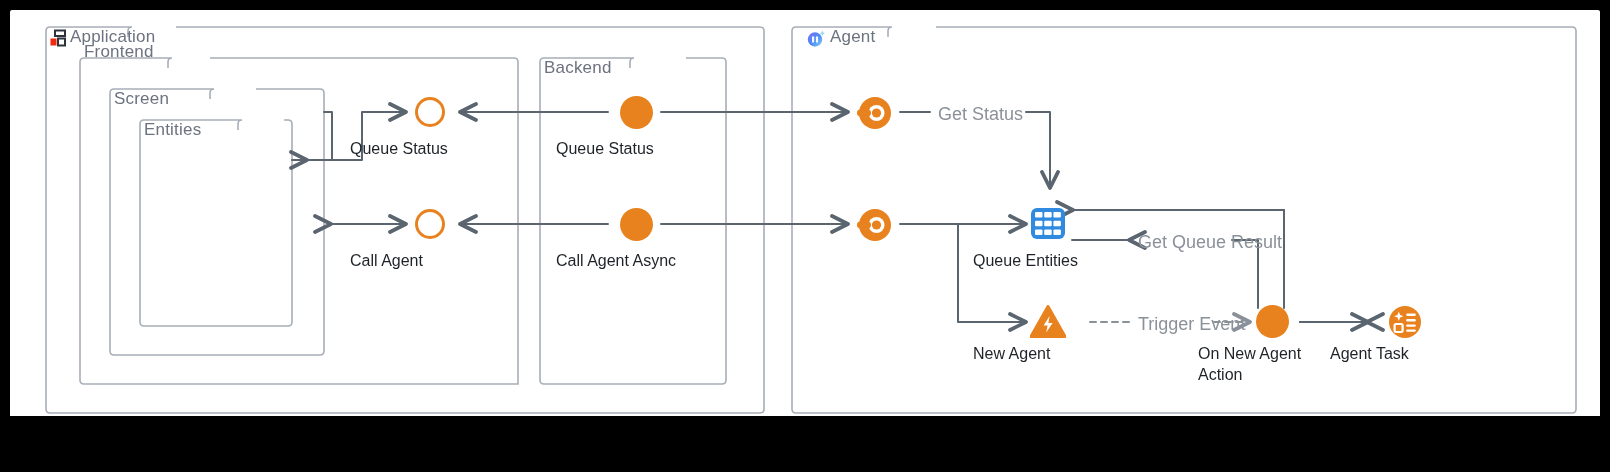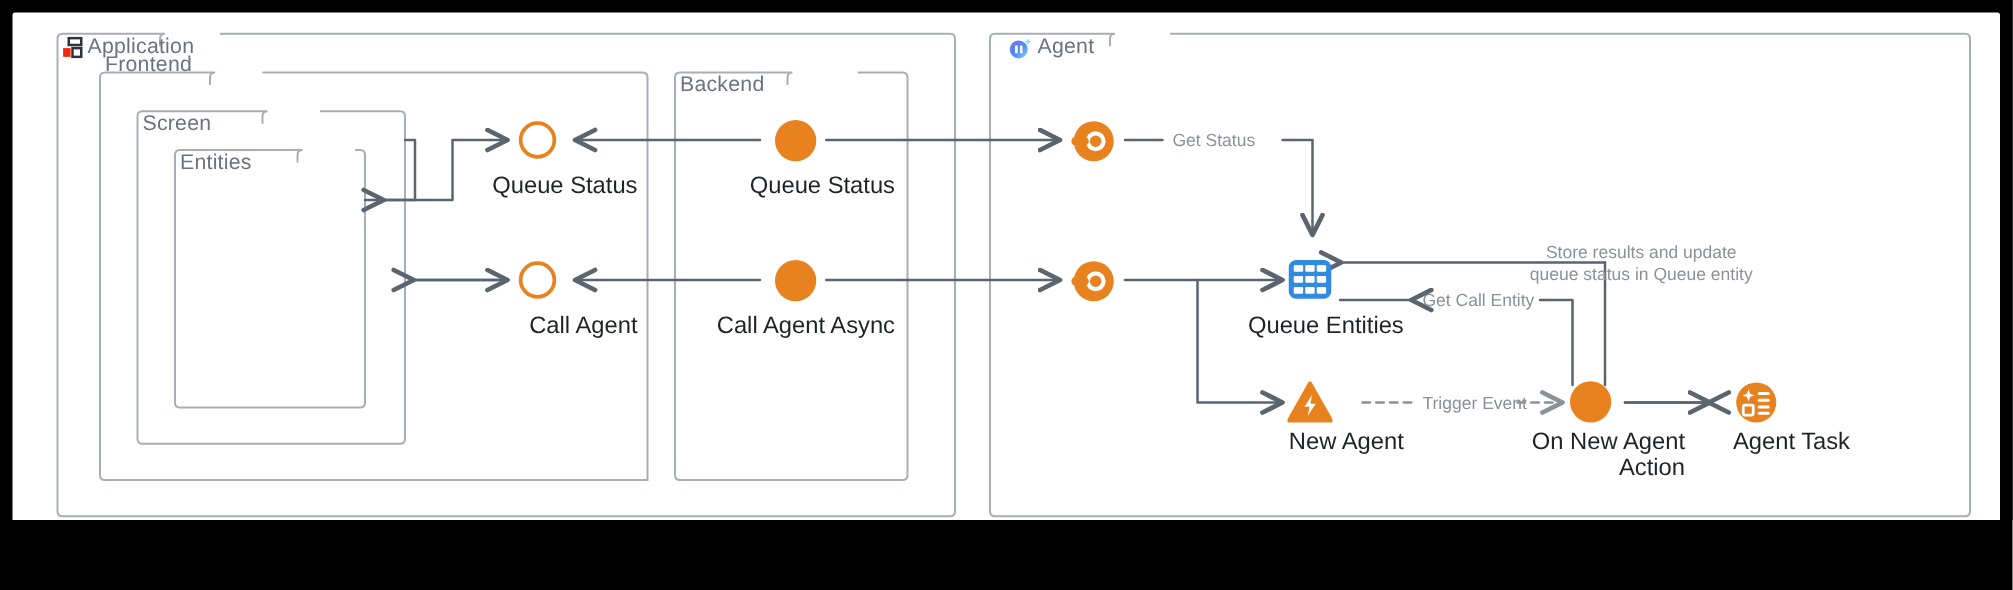--- a/index.html
+++ b/index.html
@@ -2,22 +2,22 @@
 <html><head>
 <meta charset="utf-8">
 <style>
   html,body{margin:0;padding:0;background:#000;}
   body{font-family:"Liberation Sans","DejaVu Sans",sans-serif;}
   #stage{position:relative;width:1610px;height:416px;background:#000;overflow:hidden;}
   #canvas{position:absolute;left:10px;top:10px;width:1590px;height:440px;background:#fff;border-radius:2px;overflow:hidden;}
   svg.layer{position:absolute;left:0;top:0;width:1590px;height:440px;overflow:visible;}
 
   .glabel{position:absolute;color:#6b7280;font-size:17px;letter-spacing:.2px;white-space:nowrap;}
-  .nlabel{position:absolute;color:#1f2328;font-size:19px;text-align:right;line-height:21px;white-space:pre-line;}
-  .elabel{position:absolute;color:#8b9199;font-size:14px;white-space:nowrap;}
+  .nlabel{position:absolute;color:#1f2328;font-size:16px;text-align:left;line-height:21px;white-space:pre-line;}
+  .elabel{position:absolute;color:#8b9199;font-size:18px;white-space:nowrap;}
   .alabel{position:absolute;color:#8b9199;font-size:14px;text-align:center;line-height:18px;white-space:pre-line;}
 
   .node{position:absolute;}
   .c-hollow{width:30px;height:30px;border:3px solid #e8821e;border-radius:50%;background:#fff;box-sizing:border-box;}
   .c-solid{width:33px;height:33px;border-radius:50%;background:#e8821e;}
 </style>
 </head>
 <body>
 
 <div id="stage">
@@ -192,19 +192,17 @@
         <rect x="6.6" y="19" width="8" height="8" rx="1.4" fill="none" stroke="#fff" stroke-width="2.2"></rect>
         <rect x="18.2" y="8.6" width="9.6" height="2.4" rx="1.2" fill="#fff"></rect>
         <rect x="18.2" y="14" width="9.6" height="2.4" rx="1.2" fill="#fff"></rect>
         <rect x="18.2" y="19.4" width="9.6" height="2.4" rx="1.2" fill="#fff"></rect>
         <rect x="18.2" y="24.4" width="9.6" height="2.4" rx="1.2" fill="#fff"></rect>
       </svg>
     </div>
     <div class="nlabel" style="left:1320px;top:333px;width:150px;">Agent Task</div>
 
     <div class="elabel" style="left:928px;top:94px;">Get Status</div>
-    <div class="elabel" style="left:1128px;top:222px;">Get Call Entity</div>
+    <div class="elabel" style="left:1128px;top:222px;">Get Queue Result</div>
     <div class="elabel" style="left:1128px;top:304px;">Trigger Event</div>
-    <div class="alabel" style="left:1188px;top:182px;width:230px;">Store results and update
-queue status in Queue entity</div>
 
   </div>
 </div>
 
 </body></html>

